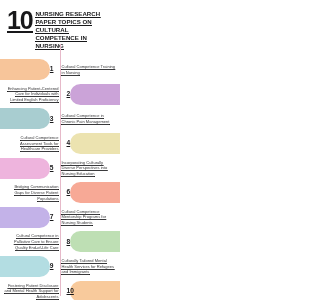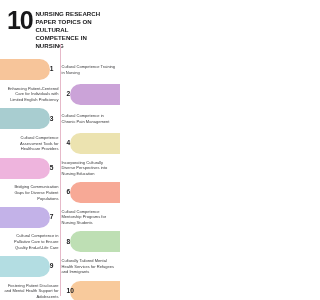--- a/index.html
+++ b/index.html
@@ -1,15 +1,15 @@
 <!DOCTYPE html>
 <html><head>
 <meta charset="utf-8">
 <style>
-  * { margin:0; padding:0; box-sizing:border-box; }
+  * { margin:0; padding:0; box-sizing:border-box;text-decoration:underline; }
   html,body {
     width:120px; height:300px;
     background:#ffffff;
     font-family:"Liberation Sans", sans-serif;
     overflow:hidden;
   }
   #infographic {
     position:relative;
     width:120px; height:300px;
     background:#ffffff;

